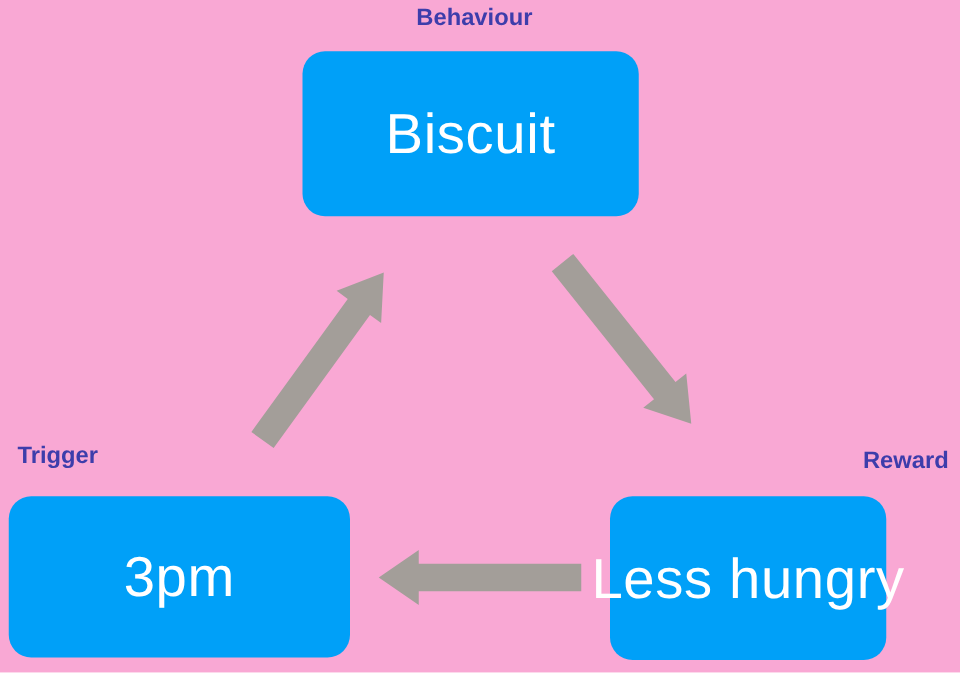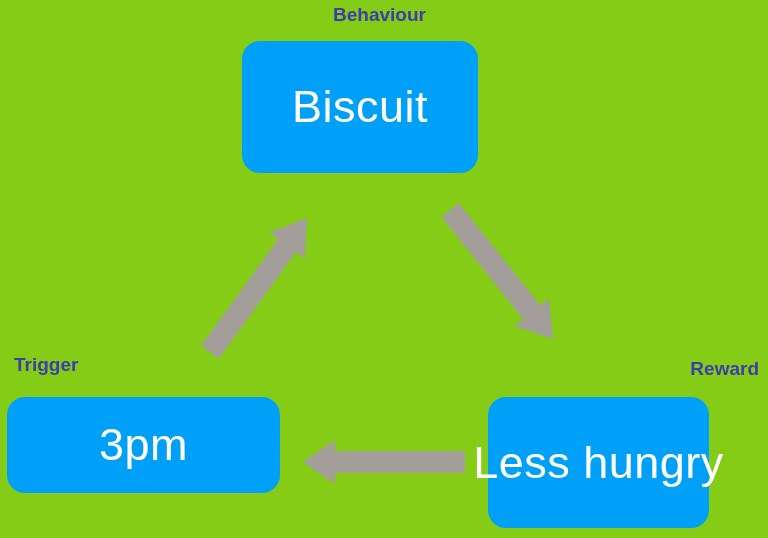--- a/index.html
+++ b/index.html
@@ -1,20 +1,20 @@
 <!DOCTYPE html>
 <html><head>
 <meta charset="utf-8">
 <style>
   html, body { margin: 0; padding: 0; background: #ffffff; }
   .canvas {
     position: relative;
     width: 768px;
     height: 538px;
-    background: #84cc16;
+    background: #f9a8d4;
     font-family: "Liberation Sans", sans-serif;
     overflow: hidden;
   }
   .arrows-layer {
     position: absolute;
     left: 0; top: 0;
     width: 768px; height: 538px;
   }
   .node {
     position: absolute;
@@ -30,22 +30,22 @@
     white-space: nowrap;
   }
   .node-label {
     position: absolute;
     color: #3d3dab;
     font-size: 19px;
     font-weight: 600;
     line-height: 22px;
     white-space: nowrap;
   }
-  .node-behaviour { left: 242px; top: 41px;  width: 236px; height: 132px; }
-  .node-trigger   { left: 7px;   top: 397px; width: 273px; height: 96px; }
+  .node-behaviour { left: 242px; top: 41px;  width: 269px; height: 132px; }
+  .node-trigger   { left: 7px;   top: 397px; width: 273px; height: 129px; }
   .node-reward    { left: 488px; top: 397px; width: 221px; height: 131px; }
 
   .label-behaviour { left: 242px; top: 4px; width: 275px; text-align: center; }
   .label-trigger   { left: 14px;  top: 354px; }
   .label-reward    { right: 9px;  top: 358px; text-align: center; }
 </style>
 </head>
 <body>
 
 <div class="canvas">

